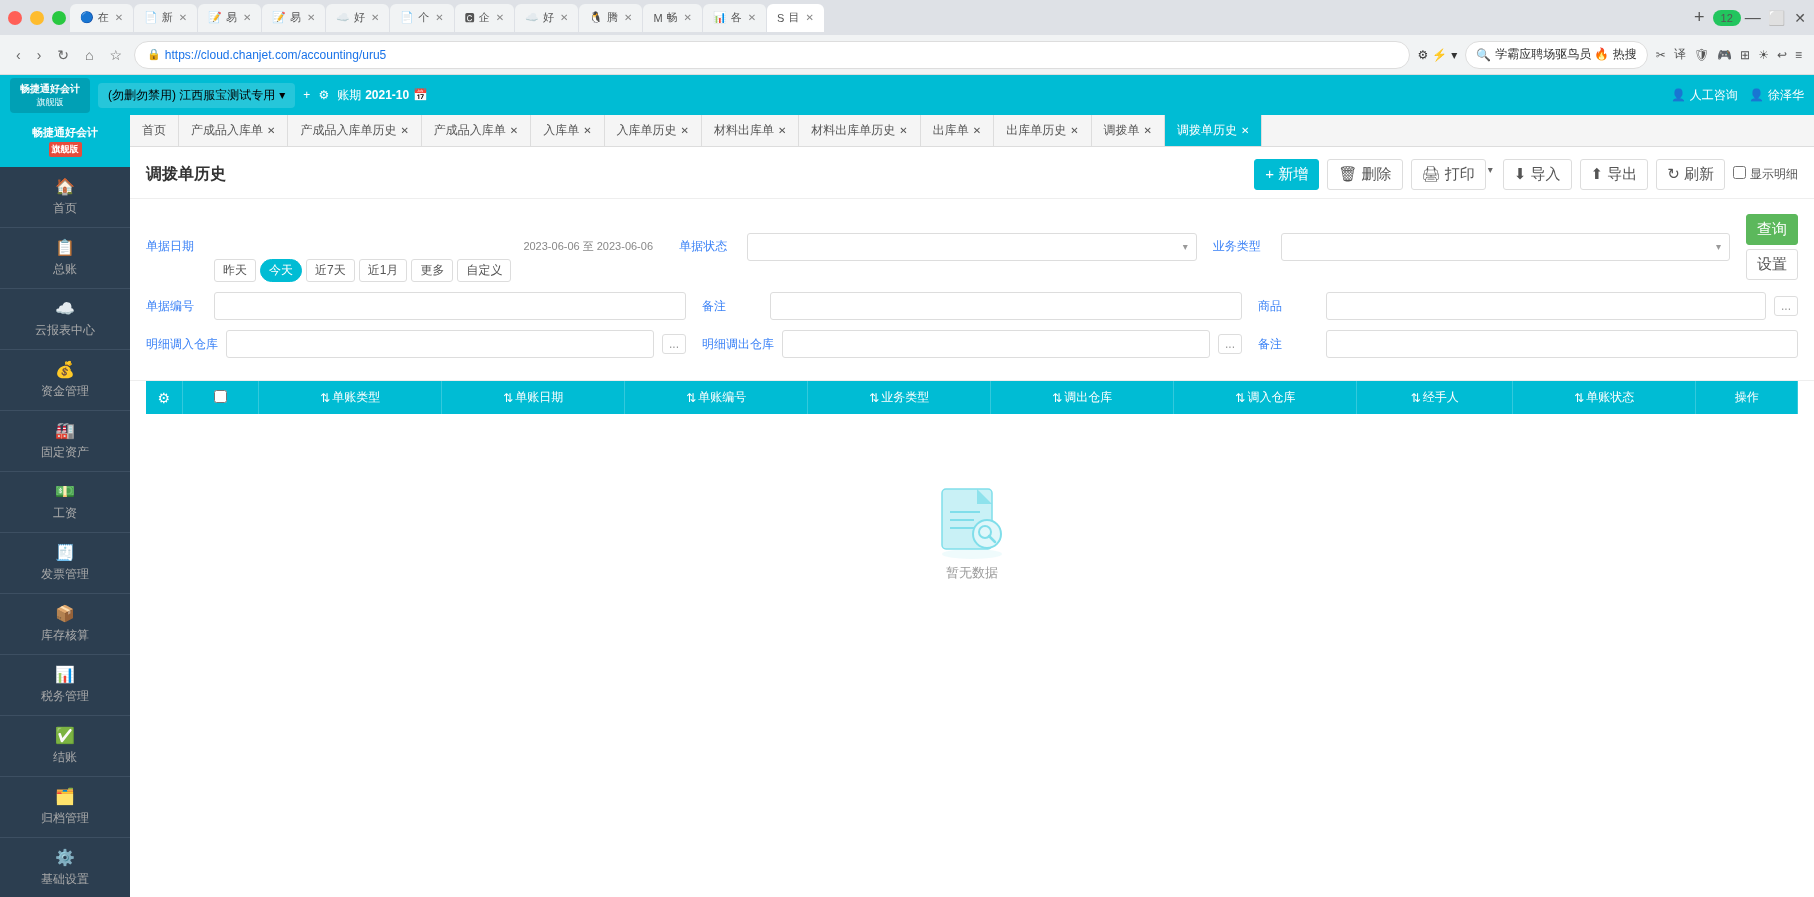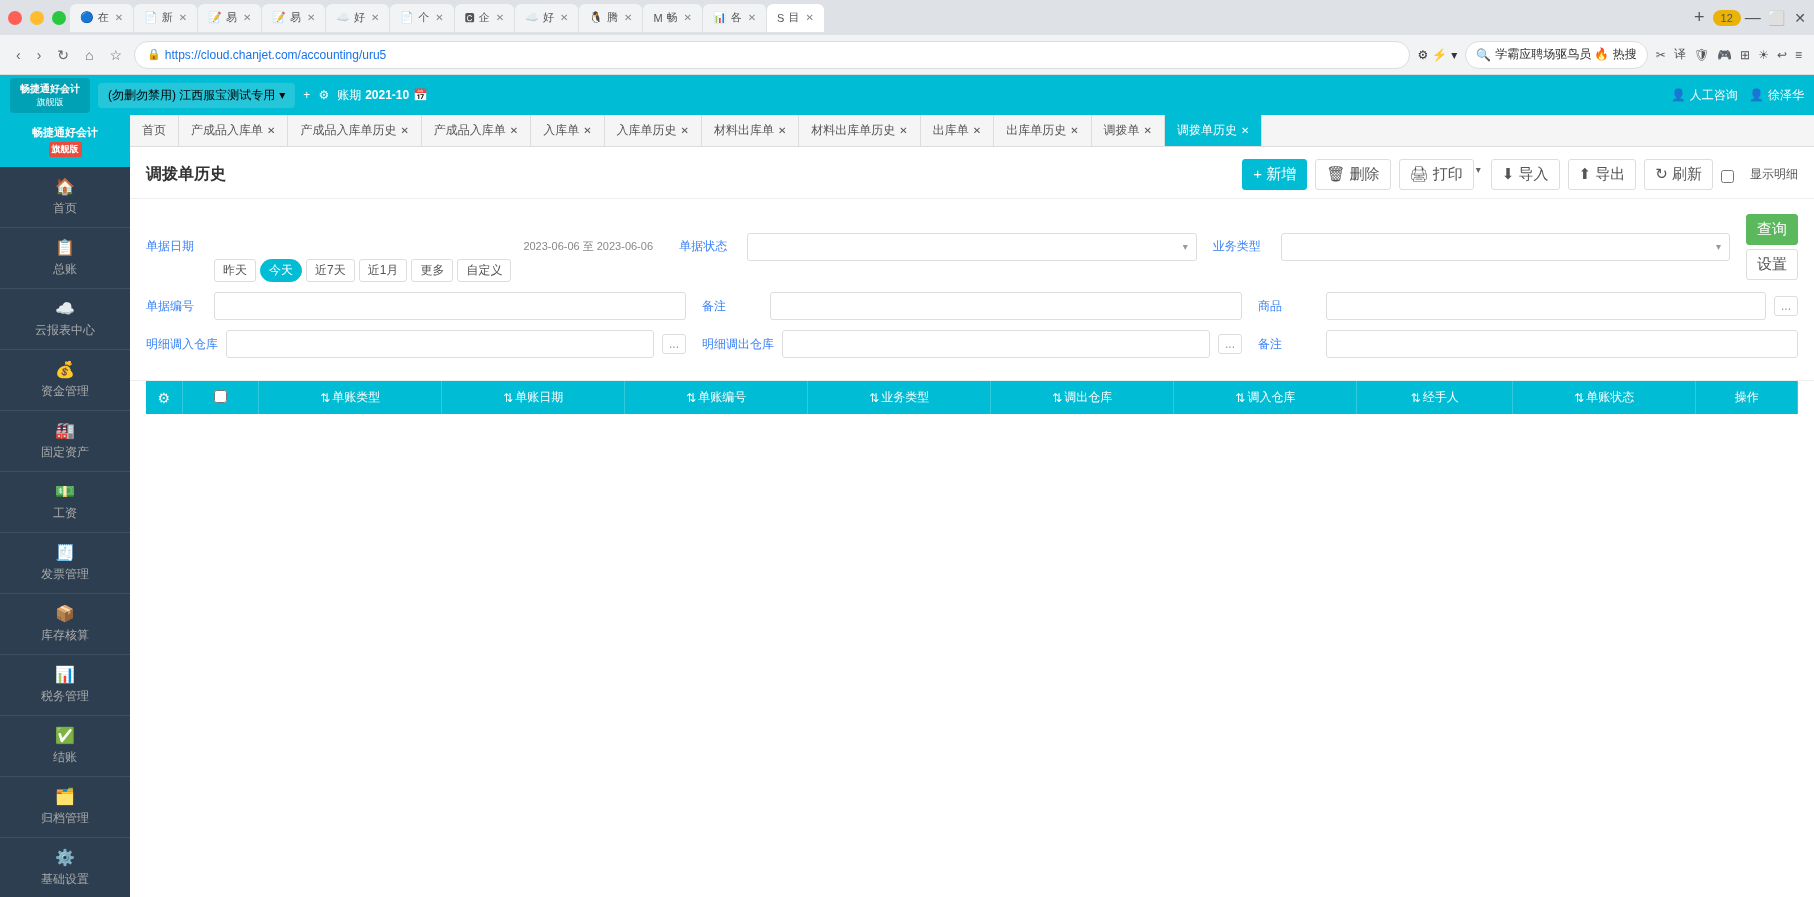--- a/index.html
+++ b/index.html
@@ -43,21 +43,21 @@
     
     .content-area { flex: 1; background: #fff; overflow: auto; padding: 0; }
 
     
     .page-header { display: flex; align-items: center; justify-content: space-between; padding: 12px 16px 8px; border-bottom: 1px solid #eee; }
     .page-title { font-size: 16px; font-weight: bold; color: #333; }
     .header-btns { display: flex; align-items: center; gap: 8px; }
     .btn { display: flex; align-items: center; gap: 4px; padding: 5px 10px; border: 1px solid #ddd; border-radius: 3px; cursor: pointer; font-size: 15px; background: white; color: #555; }
     .btn-primary { background: #00bcd4; color: white; border-color: #00bcd4; }
     .btn-green { background: #5cb85c; color: white; border-color: #5cb85c; }
-    .checkbox-label { display: flex; align-items: flex-end; gap: 16px; font-size: 12px; color: #555; }
+    .checkbox-label { display: flex; align-items: flex-start; gap: 4px; font-size: 12px; color: #555; }
 
     
     .filter-area { padding: 12px 16px; border-bottom: 1px solid #eee; }
     .filter-row { display: flex; align-items: center; gap: 16px; margin-bottom: 10px; }
     .filter-label { font-size: 12px; color: #3b82f6; white-space: nowrap; min-width: 60px; }
     .date-btns { display: flex; align-items: center; gap: 4px; margin-top: 48px; }
     .date-btn { padding: 2px 8px; border: 1px solid #ddd; border-radius: 3px; font-size: 12px; cursor: pointer; color: #555; background: white; }
     .date-btn.active { background: #00bcd4; color: white; border-color: #00bcd4; border-radius: 12px; }
     .date-range { font-size: 11px; color: #888; margin-left: 4px; }
     .filter-input { flex: 1; height: 28px; border: 1px solid #ddd; border-radius: 3px; padding: 0 8px; font-size: 12px; color: #333; }
@@ -145,21 +145,21 @@
         <span style="font-size:11px;">各</span>
         <span class="browser-tab-close">✕</span>
       </div>
       <div class="browser-tab active">
         <span style="font-size:11px;">S</span>
         <span style="font-size:11px;">目</span>
         <span class="browser-tab-close">✕</span>
       </div>
     </div>
   <div style="font-size:18px; color:#555; cursor:pointer; padding:0 4px;">+</div>
-  <div style="background:#eab308; border-radius:10px; padding:2px 8px; font-size:11px; color:#555; cursor:pointer;">12</div>
+  <div style="background:#22c55e; border-radius:10px; padding:2px 8px; font-size:11px; color:#555; cursor:pointer;">12</div>
   <div style="display:flex;gap:8px;align-items:center;margin-left:auto;">
     <div style="font-size:16px;color:#555;cursor:pointer;">—</div>
     <div style="font-size:14px;color:#555;cursor:pointer;">⬜</div>
     <div style="font-size:14px;color:#555;cursor:pointer;">✕</div>
   </div>
 </div>
 
 <div class="address-row">
   <span class="nav-btn">‹</span>
   <span class="nav-btn">›</span>
@@ -468,17 +468,37 @@
                   <span>单账状态</span>
                 </div>
               </th>
               <th>操作</th>
             </tr>
           </thead>
           <tbody>
           </tbody>
         </table>
 
+        <div class="empty-state">
+
+          <svg width="100" height="90" viewBox="0 0 100 90">
+            <ellipse cx="50" cy="80" rx="30" ry="5" fill="#e0f7fa" opacity="0.5"></ellipse>
+
+            <rect x="20" y="15" width="50" height="60" rx="4" fill="#b2ebf2" opacity="0.7"></rect>
+            <rect x="20" y="15" width="50" height="60" rx="4" fill="none" stroke="#80deea" stroke-width="1.5"></rect>
+
+            <polygon points="55,15 70,30 55,30" fill="#80deea" opacity="0.8"></polygon>
+
+            <line x1="28" y1="38" x2="58" y2="38" stroke="#80deea" stroke-width="2"></line>
+            <line x1="28" y1="46" x2="52" y2="46" stroke="#80deea" stroke-width="2"></line>
+            <line x1="28" y1="54" x2="55" y2="54" stroke="#80deea" stroke-width="2"></line>
+
+            <circle cx="65" cy="60" r="14" fill="#e0f7fa" stroke="#80deea" stroke-width="2"></circle>
+            <circle cx="63" cy="58" r="6" fill="none" stroke="#80deea" stroke-width="2"></circle>
+            <line x1="67" y1="62" x2="73" y2="68" stroke="#80deea" stroke-width="2.5" stroke-linecap="round"></line>
+          </svg>
+          <span>暂无数据</span>
+        </div>
       </div>
 
     </div>
   </div>
 </div>
 
 </body></html>

